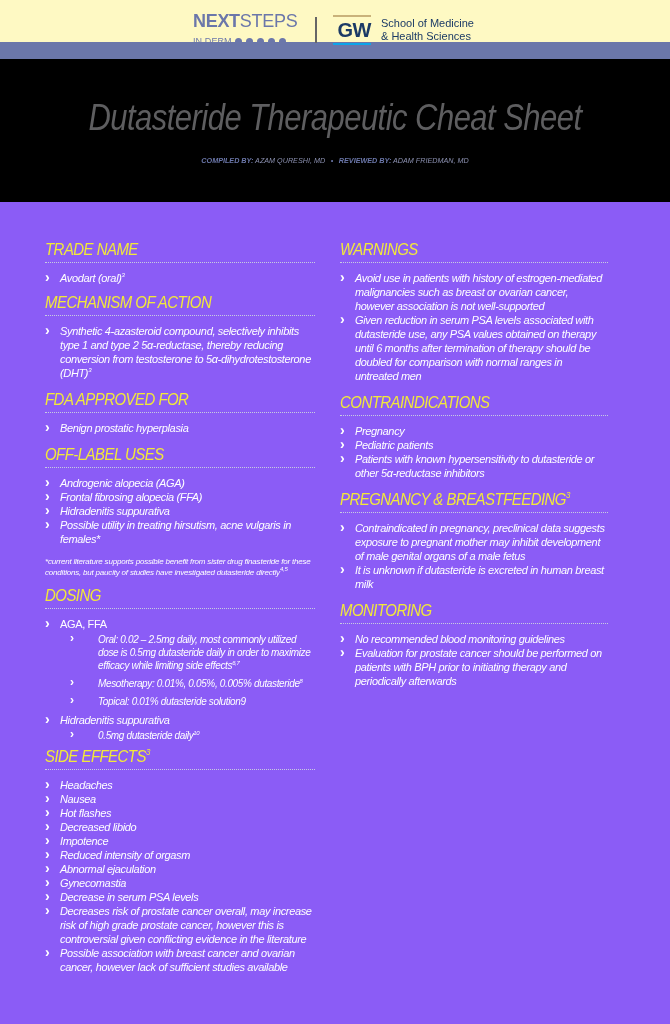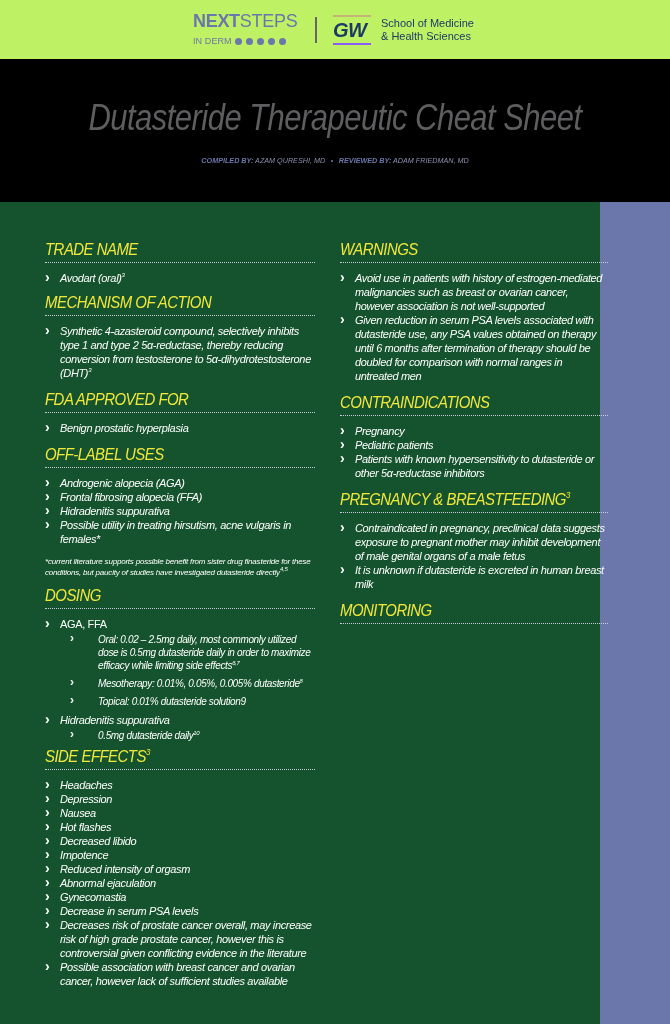--- a/index.html
+++ b/index.html
@@ -1,39 +1,39 @@
 <!DOCTYPE html>
 <html><head>
 <meta charset="utf-8">
 <style>
   * { box-sizing: border-box; margin: 0; padding: 0; }
   html, body { width: 670px; height: 1024px; overflow: hidden; background: #6b77aa; }
   body { font-family: "Liberation Sans", sans-serif; position: relative; }
 
-  .topbar { position: absolute; left: 0; top: 0; width: 670px; height: 59px; background: #bef264; }
+  .topbar { position: absolute; left: 0; top: 0; width: 670px; height: 42px; background: #fef9c3; }
   .logo-ns { position: absolute; left: 193px; top: 12px; width: 106px; height: 34px; }
   .ns-line1 { font-size: 18px; letter-spacing: -0.3px; color: #6b77aa; line-height: 18px; white-space: nowrap; display:block; }
   .ns-line1 b { font-weight: 700; }
   .ns-line1 span.thin { font-weight: 400; }
   .ns-line2 { display: flex; align-items: center; margin-top: 6px; }
   .ns-line2 .sub { font-size: 9px; color: #6b77aa; letter-spacing: 0.1px; line-height: 10px; }
   .ns-dots { display: flex; gap: 4px; margin-left: 3px; }
   .ns-dots i { display: block; width: 7px; height: 7px; border-radius: 50%; background: #6b77aa; }
   .logo-divider { position: absolute; left: 315px; top: 17px; width: 2px; height: 26px; background: #666; }
-  .gw-mark { position: absolute; left: 333px; top: 15px; width: 38px; height: 30px; border-top: 2px solid #c9b27a; border-bottom: 2px solid #8b5cf6; display: flex; align-items: center; justify-content: flex-start; font-style: italic; }
+  .gw-mark { position: absolute; left: 333px; top: 15px; width: 38px; height: 30px; border-top: 2px solid #c9b27a; border-bottom: 2px solid #0ea5e9; display: flex; align-items: center; justify-content: flex-end; }
   .gw-text { font-size: 20px; font-weight: 700; color: #1b3a66; letter-spacing: -0.5px; line-height: 20px; }
   .gw-school { position: absolute; left: 381px; top: 17px; font-size: 11px; color: #1b3a66; line-height: 13px; }
 
   .title-section { position: absolute; left: 0; top: 59px; width: 670px; height: 143px; background: #000000; }
   .main-title { position: absolute; left: 0; top: 38px; width: 670px; text-align: center; font-size: 36px; font-style: italic; font-weight: 400; color: #5e5e60; letter-spacing: -0.6px; transform: scaleX(0.86); transform-origin: center; white-space: nowrap; }
   .credits { position: absolute; left: 0; top: 97px; width: 670px; text-align: center; font-size: 8px; font-style: italic; color: #8b90b0; white-space: nowrap; transform: scaleX(0.9); }
   .credits b { color: #6b77aa; font-weight: 700; }
   .credits .dot { color: #6b77aa; margin: 0 4px; }
 
-  .content { position: absolute; left: 0; top: 202px; width: 600px; height: 822px; background: #14532d; }
+  .content { position: absolute; left: 0; top: 202px; width: 670px; height: 822px; background: #8b5cf6; }
   .col { position: absolute; top: 38px; }
   .col-left { left: 45px; width: 270px; }
   .col-right { left: 340px; width: 268px; }
 
   .section { margin-bottom: 0; }
   .sec-title { color: #f2e83a; font-style: italic; font-size: 17px; font-weight: 400; letter-spacing: -0.6px; line-height: 20px; white-space: nowrap; transform: scaleX(0.88); transform-origin: left; display:block; }
   .sec-title sup { font-size: 9px; }
   .rule { border-bottom: 1px dotted #c8cce0; margin: 2px 0 8px 0; width: 100%; }
 
   ul.items { list-style: none; }
@@ -150,21 +150,20 @@
           </ul>
         </li>
       </ul>
     </div>
 
     <div class="section">
       <div class="sec-title"><span>SIDE EFFECTS</span><sup>3</sup></div>
       <div class="rule"></div>
       <ul class="items" style="margin-top:4px;">
         <li>Headaches</li>
-        <li>Depression</li>
         <li>Nausea</li>
         <li>Hot flashes</li>
         <li>Decreased libido</li>
         <li>Impotence</li>
         <li>Reduced intensity of orgasm</li>
         <li>Abnormal ejaculation</li>
         <li>Gynecomastia</li>
         <li>Decrease in serum PSA levels</li>
         <li>Decreases risk of prostate cancer overall, may increase risk of high grade prostate cancer, however this is controversial given conflicting evidence in the literature</li>
         <li>Possible association with breast cancer and ovarian cancer, however lack of sufficient studies available</li>
@@ -201,15 +200,19 @@
       <ul class="items">
         <li>Contraindicated in pregnancy, preclinical data suggests exposure to pregnant mother may inhibit development of male genital organs of a male fetus</li>
         <li>It is unknown if dutasteride is excreted in human breast milk</li>
       </ul>
     </div>
     <div class="gap-m"></div>
 
     <div class="section">
       <div class="sec-title">MONITORING</div>
       <div class="rule"></div>
+      <ul class="items">
+        <li>No recommended blood monitoring guidelines</li>
+        <li>Evaluation for prostate cancer should be performed on patients with BPH prior to initiating therapy and periodically afterwards</li>
+      </ul>
     </div>
   </div>
 </div>
 
 </body></html>

